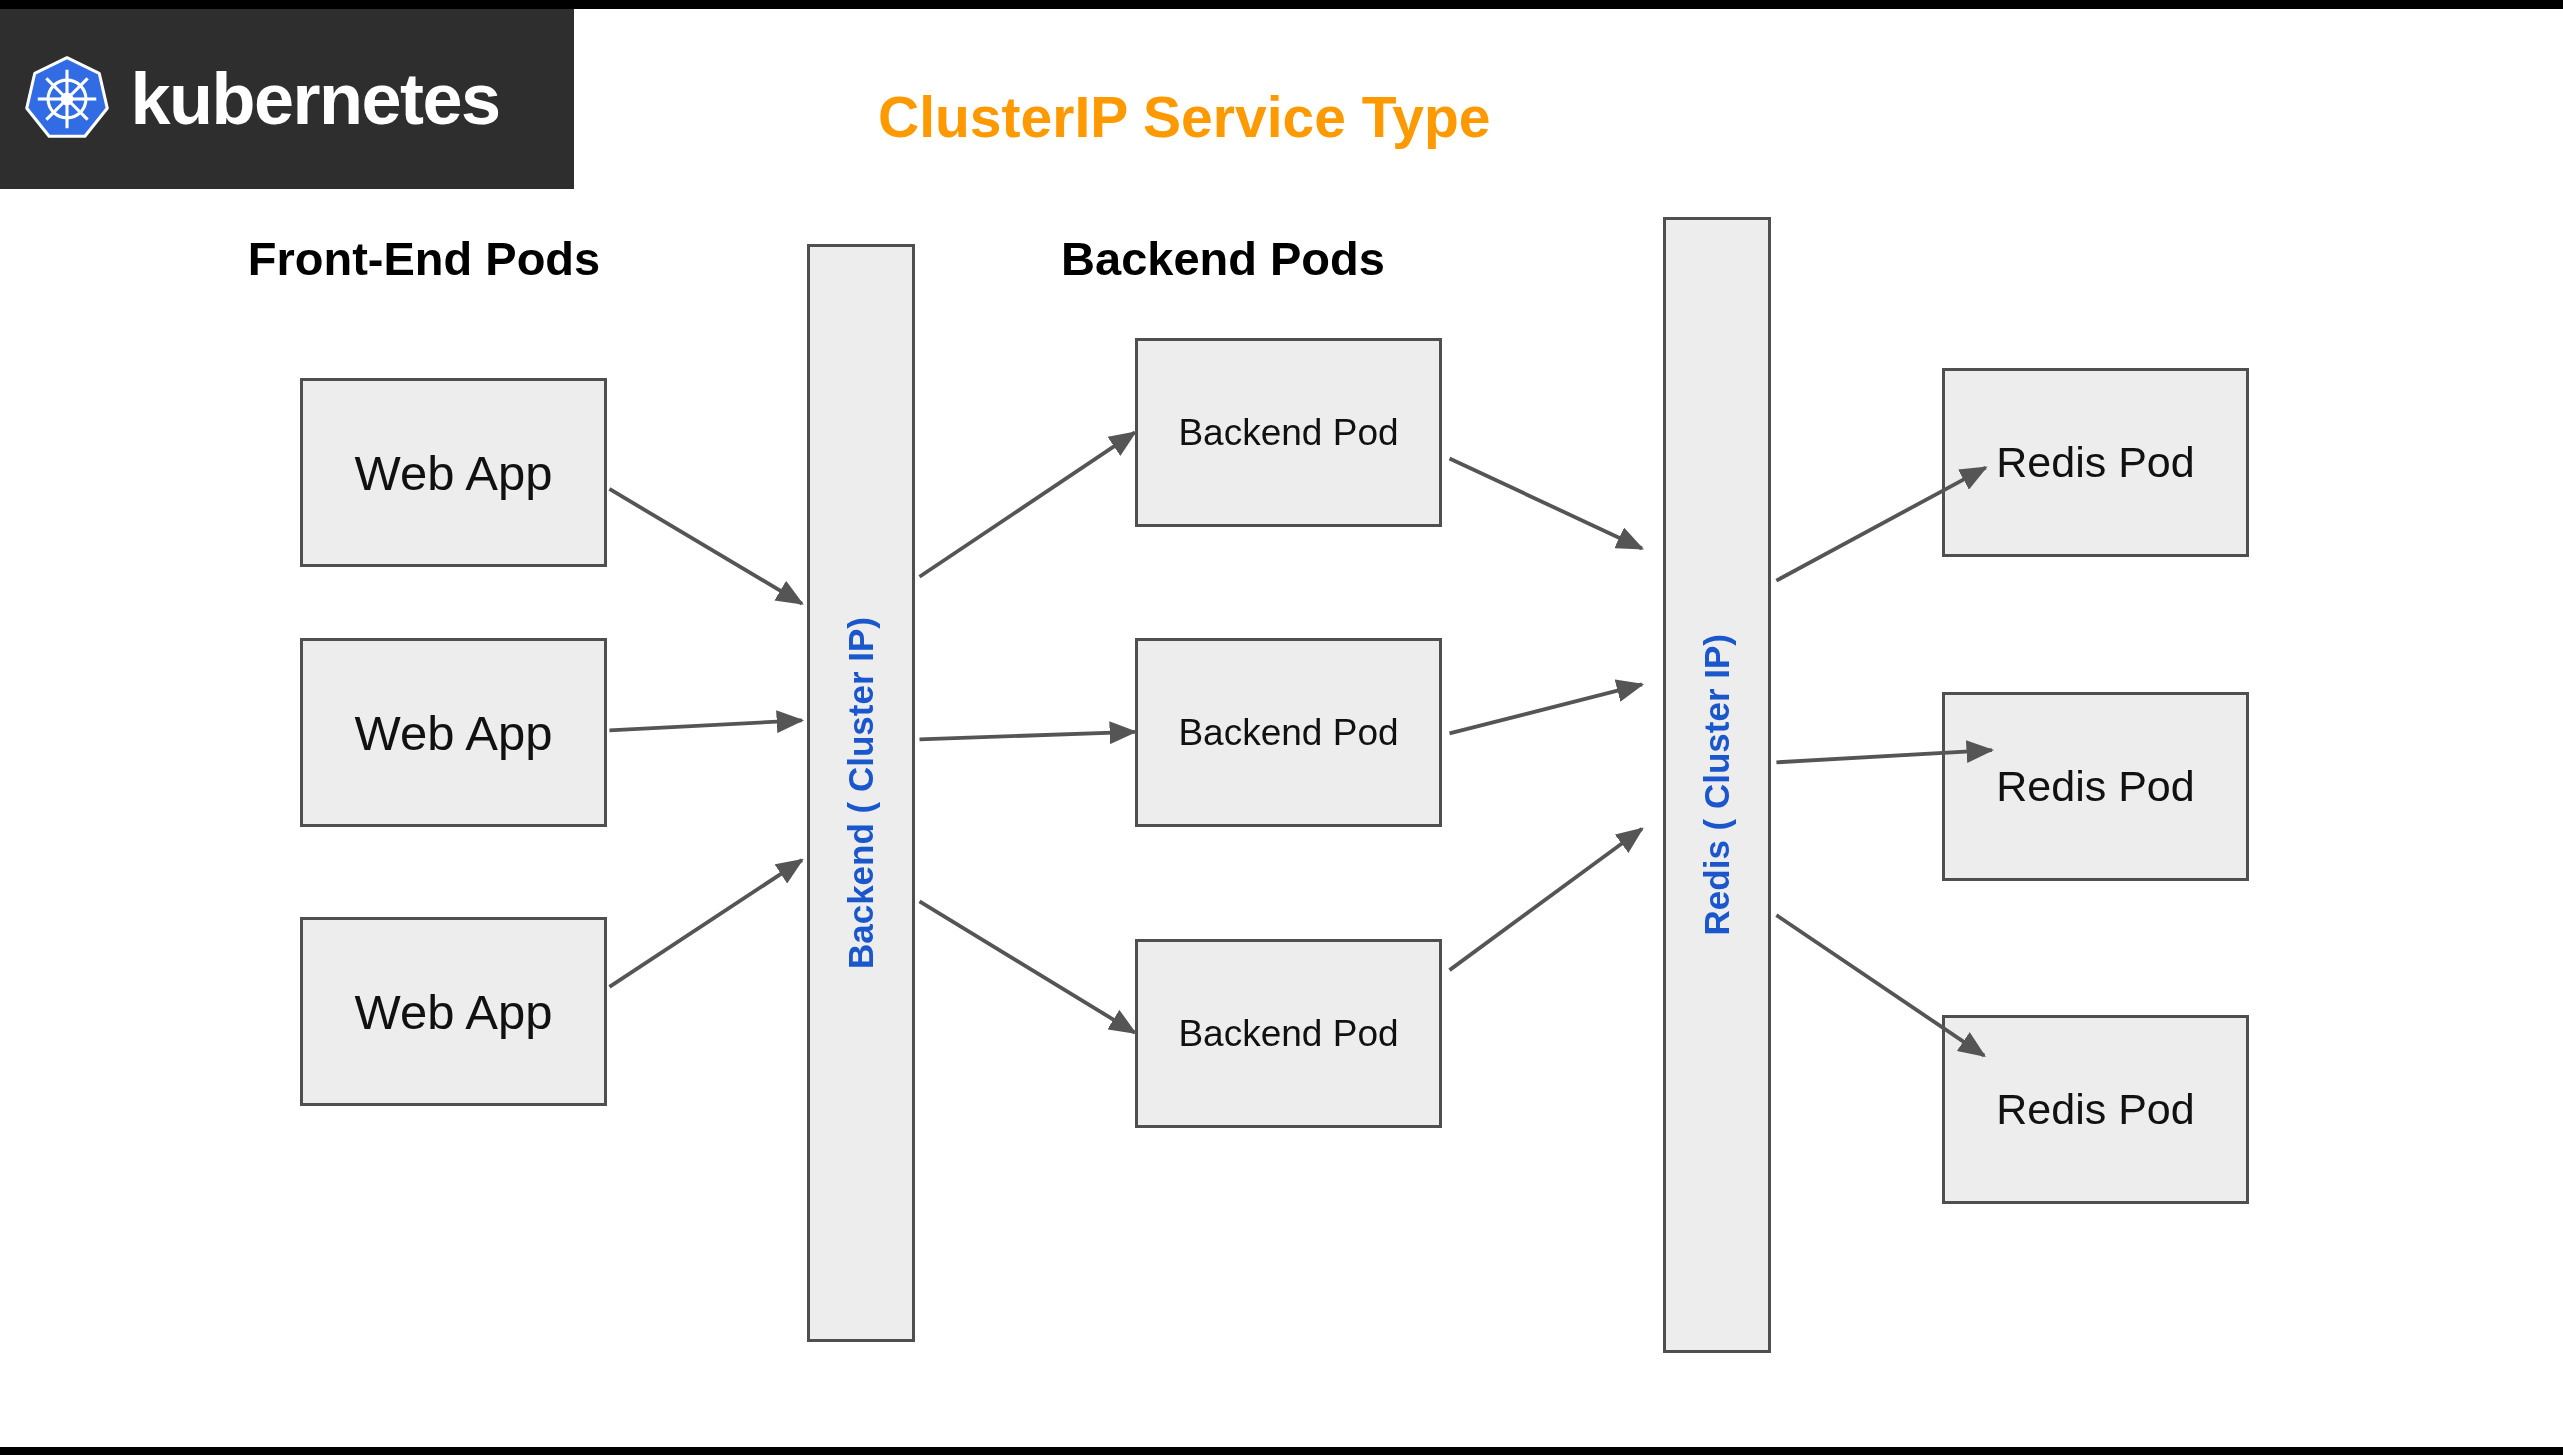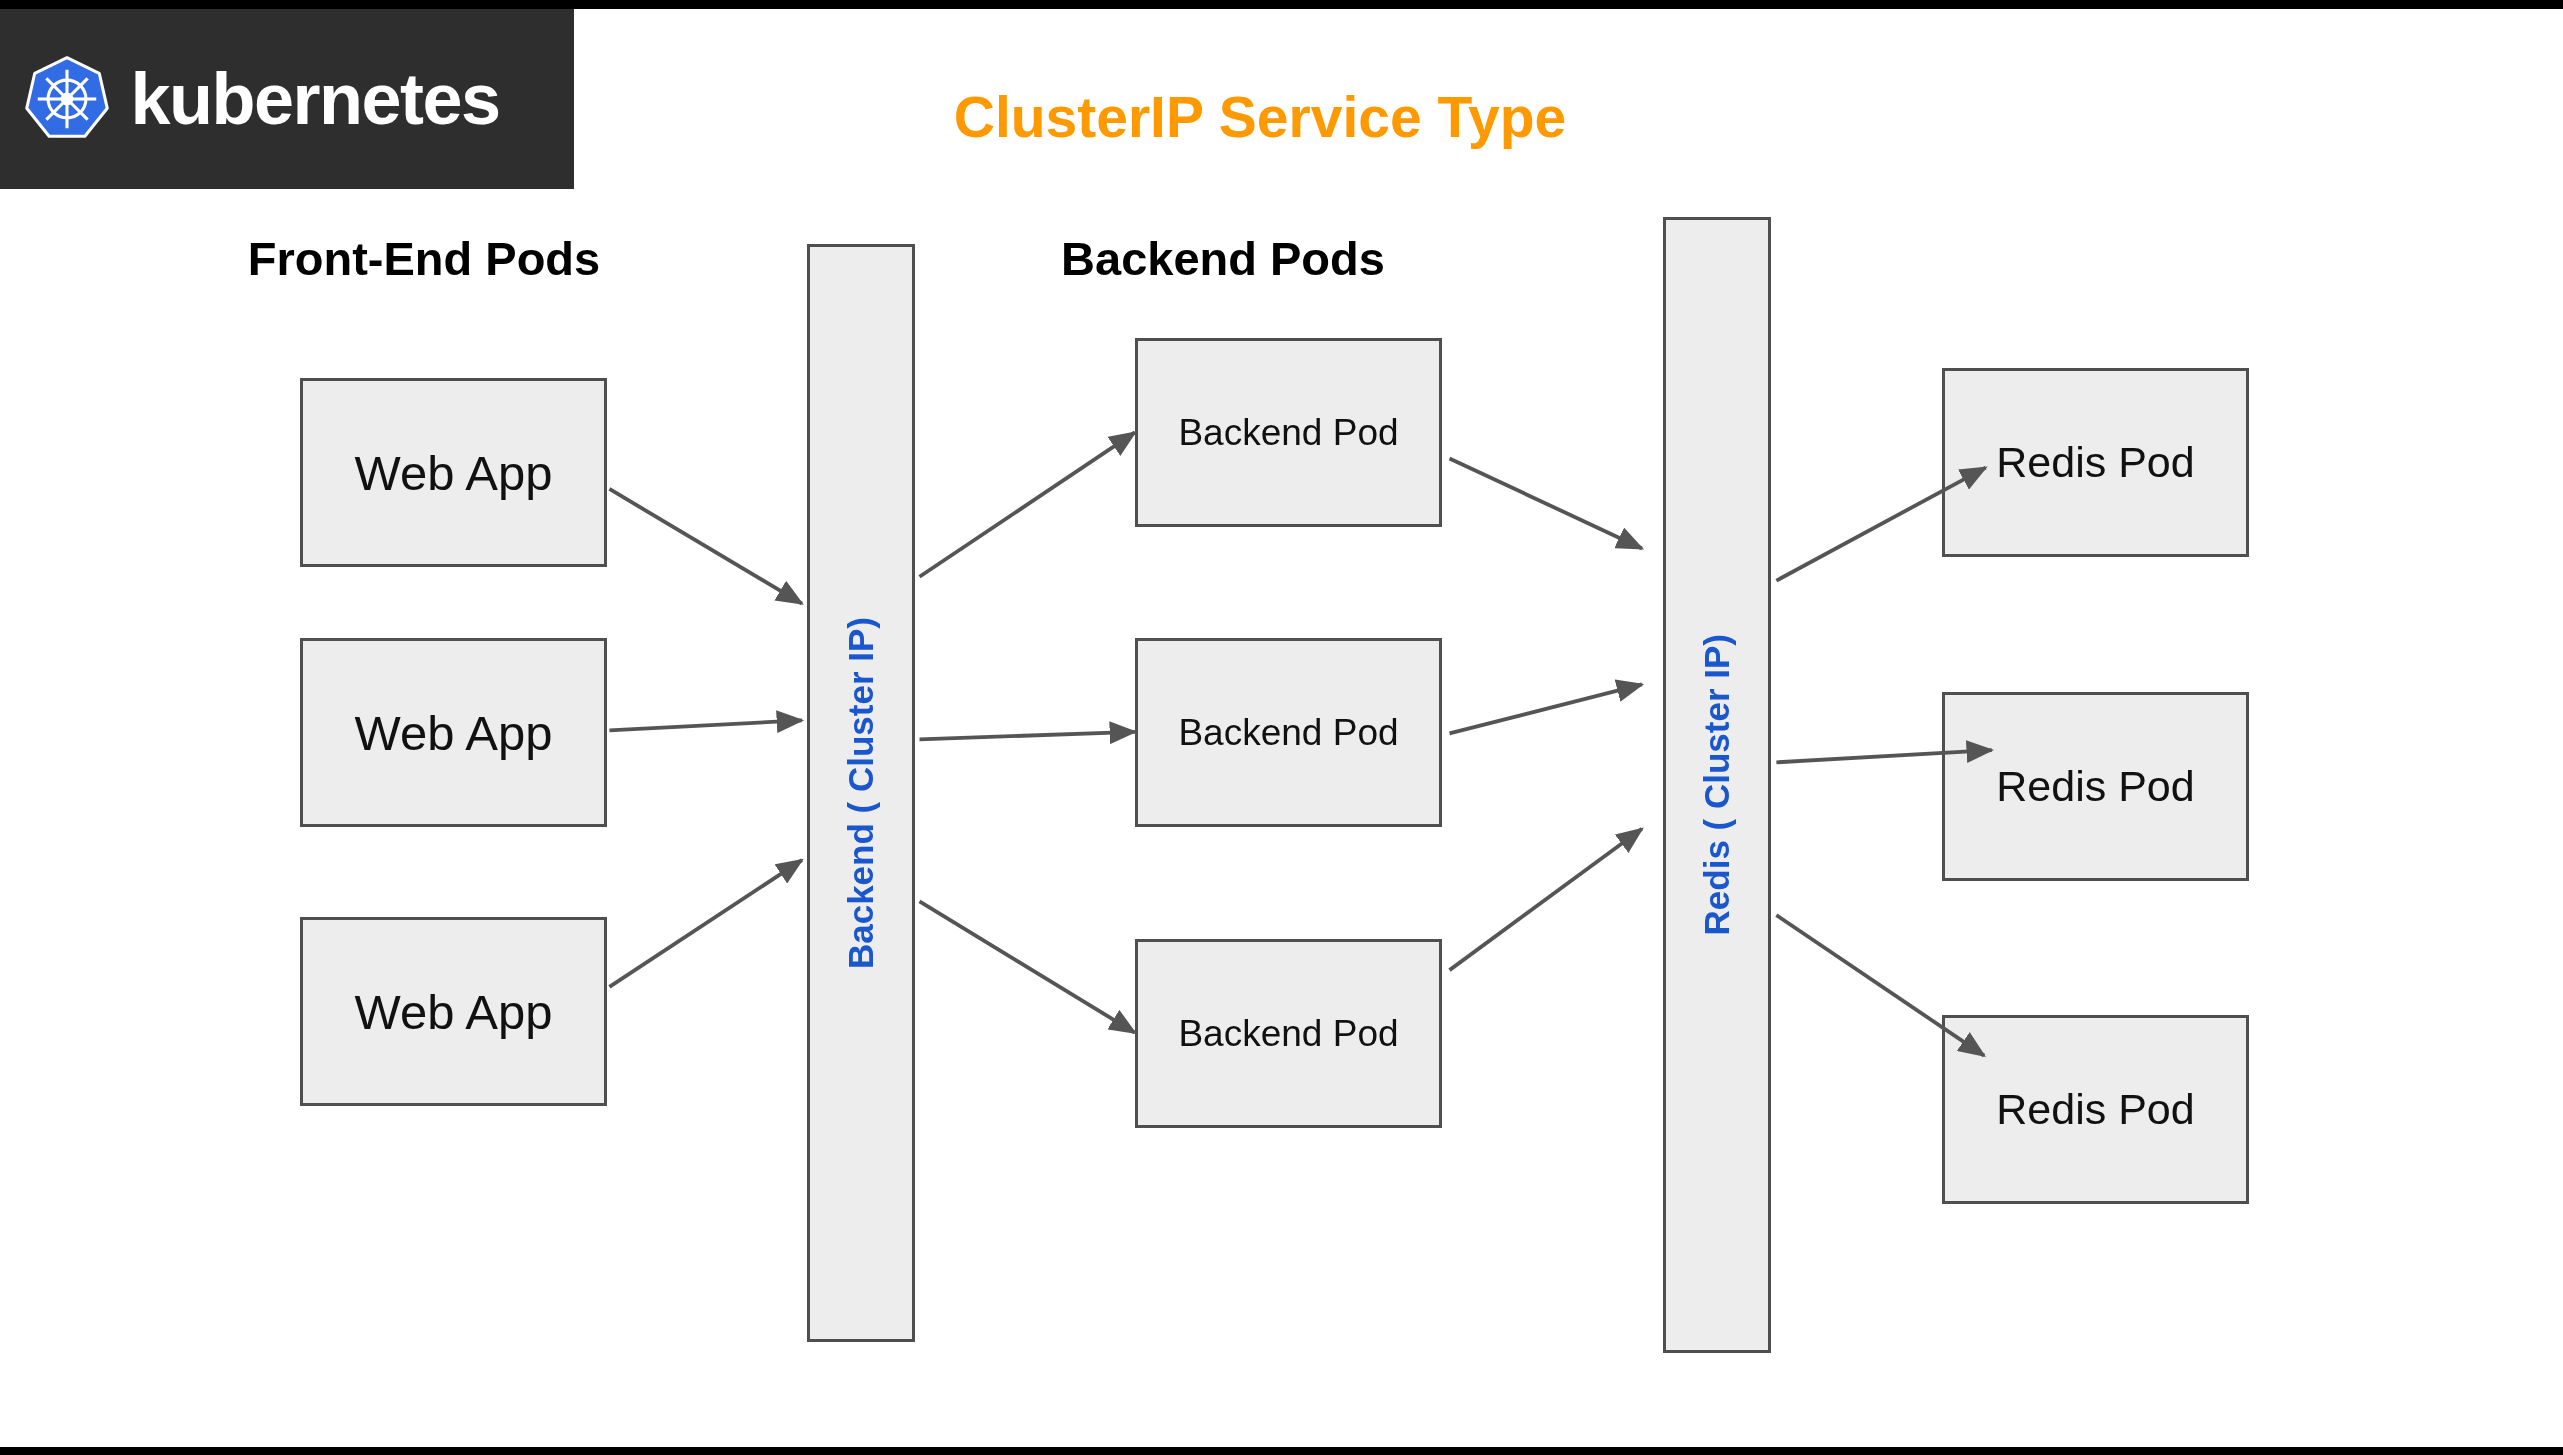--- a/index.html
+++ b/index.html
@@ -11,21 +11,21 @@
   .strip.top{top:0;height:9.2px;}
   .strip.bottom{top:1447px;height:9.2px;}
   .brand-panel{
     position:absolute;left:0;top:9.2px;width:574px;height:180px;
     background:#2e2e2e;display:flex;align-items:center;padding-left:24.4px;box-sizing:border-box;
   }
   .brand-word{
     color:#ffffff;font-size:72px;font-weight:bold;letter-spacing:-1.5px;margin-left:20px;
   }
   .main-title{
-    position:absolute;left:878px;top:84px;width:764px;text-align:center;
+    position:absolute;left:878px;top:84px;width:764px;
     font-size:57px;font-weight:bold;color:#ff9900;
   }
   .col-header{
     position:absolute;top:231px;width:458px;text-align:center;
     font-size:47px;font-weight:bold;color:#000000;
   }
   .h-frontend{left:195px;}
   .h-backend{left:994px;}
   .h-redis{left:1856px;}
   .node{

